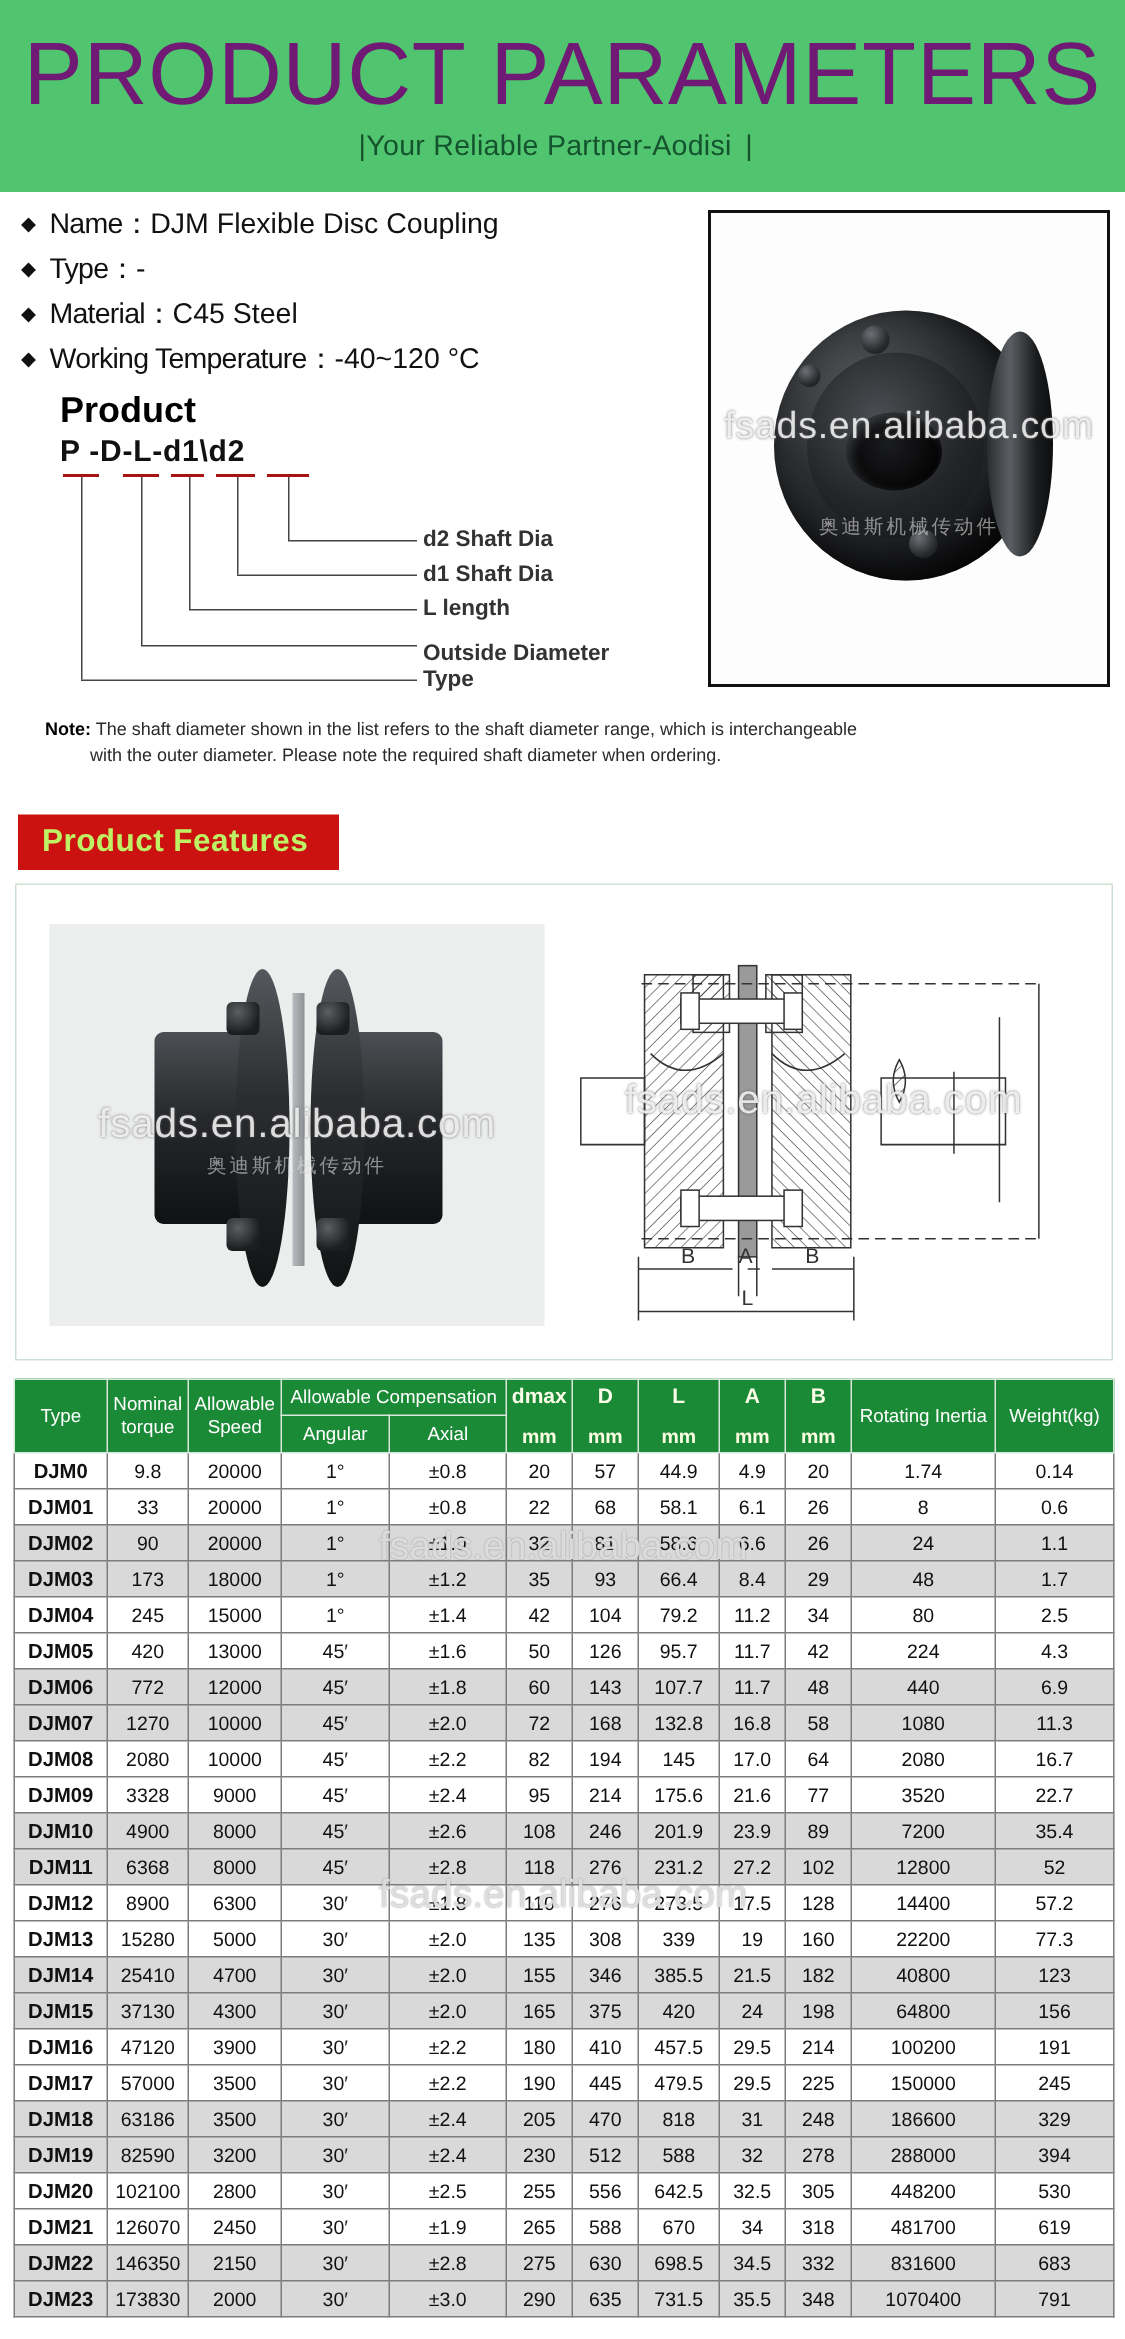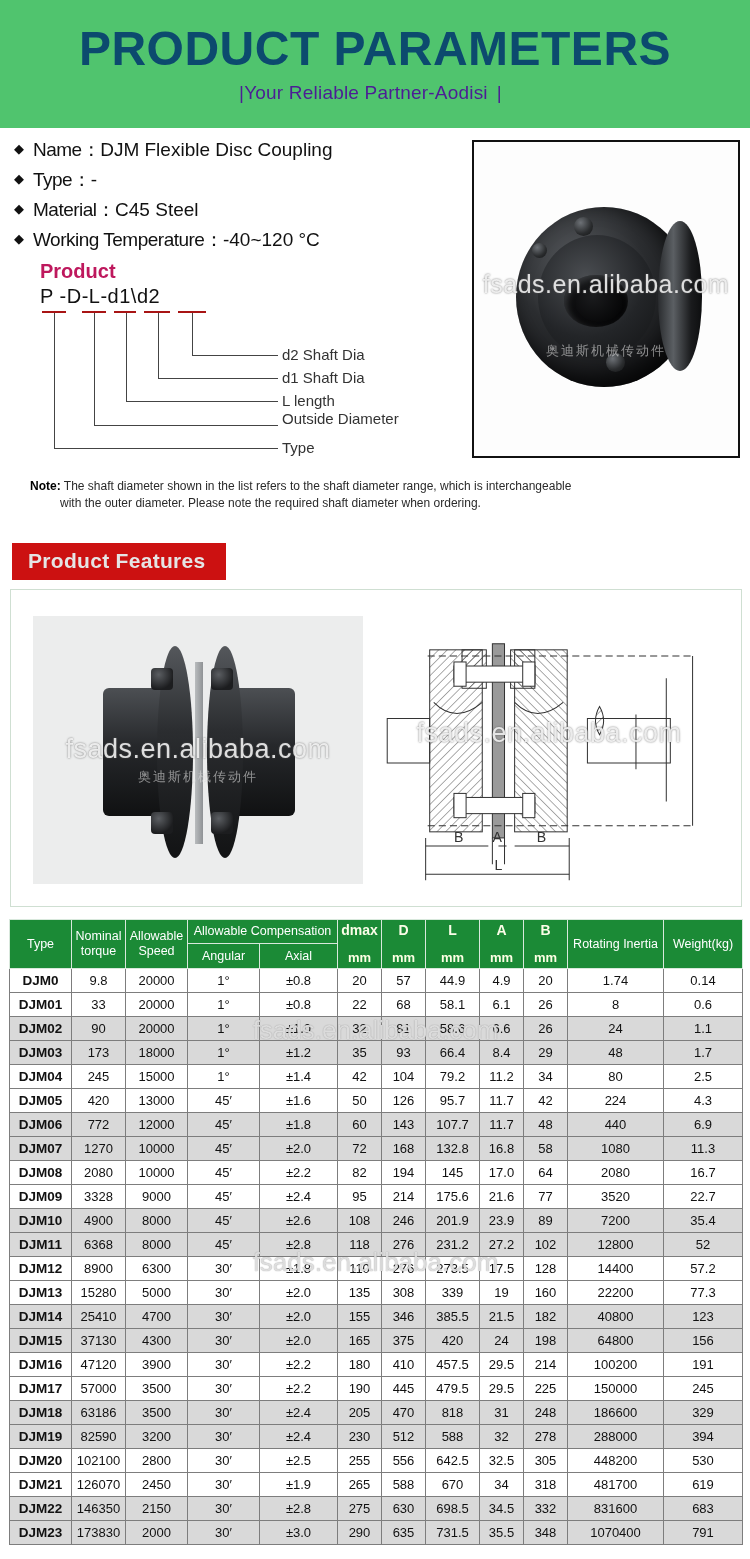--- a/index.html
+++ b/index.html
@@ -11,30 +11,30 @@
   }
 
   
   .banner {
     background: #50c46e;
     height: 128px;
     display: flex; flex-direction: column;
     align-items: center; justify-content: center;
   }
   .banner-title {
-    font-size: 48px;
+    font-size: 59px;
     letter-spacing: 0.5px;
-    color: #0c4a6e;
-    font-weight: 700;
+    color: #701a75;
+    font-weight: 400;
     line-height: 1.05;
   }
   .banner-sub {
     margin-top: 7px;
     font-size: 19px;
-    color: #4c1d95;
+    color: #14532d;
     letter-spacing: 0.2px;
   }
   .banner-sub .bar { margin: 0 9px; font-weight: 300; }
 
   
   .spec-wrap {
     display: flex;
     padding: 12px 10px 0 14px;
     height: 340px;
   }
@@ -42,25 +42,25 @@
   .spec-line {
     display: flex; align-items: flex-start;
     font-size: 19px; color: #111;
     line-height: 1.0;
     margin-bottom: 11px;
   }
   .diamond { font-size: 13px; margin-right: 9px; line-height: 1.45; }
   .spec-label-colon { letter-spacing: -0.5px; }
 
   .prod-heading {
-    font-size: 20px; font-weight: bold; color: #be185d;
+    font-size: 24px; font-weight: bold; color: #000000;
     margin: 9px 0 2px 26px;
   }
   
-  .callout { position: relative; height: 175px; margin-left: 26px; }
+  .callout { position: relative; height: 175px; margin-left: 26px; font-weight: bold; }
   .code-text {
     font-size: 20px; letter-spacing: 0.5px; color: #111;
     position: absolute; top: 0; left: 0;
   }
   .underline {
     position: absolute; height: 2px; background: #a81414;
   }
   .lead { position: absolute; background: #444; }
   .lead.v { width: 1px; }
   .lead.h { height: 1px; }
@@ -137,21 +137,21 @@
     font-size: 12px; color: #2a2a2a; line-height: 1.45;
     text-indent: 0;
   }
   .note b { font-weight: bold; color: #000; }
   .note-l2 { margin-left: 30px; display: block; }
 
   
   .red-head {
     display: inline-block;
     background: #cc1111;
-    color: #e5e5e5;
+    color: #bef264;
     font-size: 21px; font-weight: bold;
     padding: 6px 20px 7px 16px;
     margin: 14px 0 0 12px;
     letter-spacing: 0.3px;
     text-align: center;
   }
 
   
   .features {
     margin: 9px 8px 0 10px;
@@ -292,21 +292,21 @@
       <div class="lead v" style="left:118px; top:28px; height:65px;"></div>
       <div class="lead h" style="left:118px; top:93px; width:120px;"></div>
       <div class="callout-label" style="left:242px; top:84px;">d1 Shaft Dia</div>
 
       <div class="lead v" style="left:86px; top:28px; height:88px;"></div>
       <div class="lead h" style="left:86px; top:116px; width:152px;"></div>
       <div class="callout-label" style="left:242px; top:107px;">L length</div>
 
       <div class="lead v" style="left:54px; top:28px; height:112px;"></div>
       <div class="lead h" style="left:54px; top:140px; width:184px;"></div>
-      <div class="callout-label" style="left:242px; top:125px;">Outside Diameter</div>
+      <div class="callout-label" style="left:242px; top:137px;">Outside Diameter</div>
 
       <div class="lead v" style="left:14px; top:28px; height:135px;"></div>
       <div class="lead h" style="left:14px; top:163px; width:224px;"></div>
       <div class="callout-label" style="left:242px; top:154px;">Type</div>
     </div>
   </div>
 
   <div class="spec-right">
     <div class="photo-stage">
       <div class="coupling">

